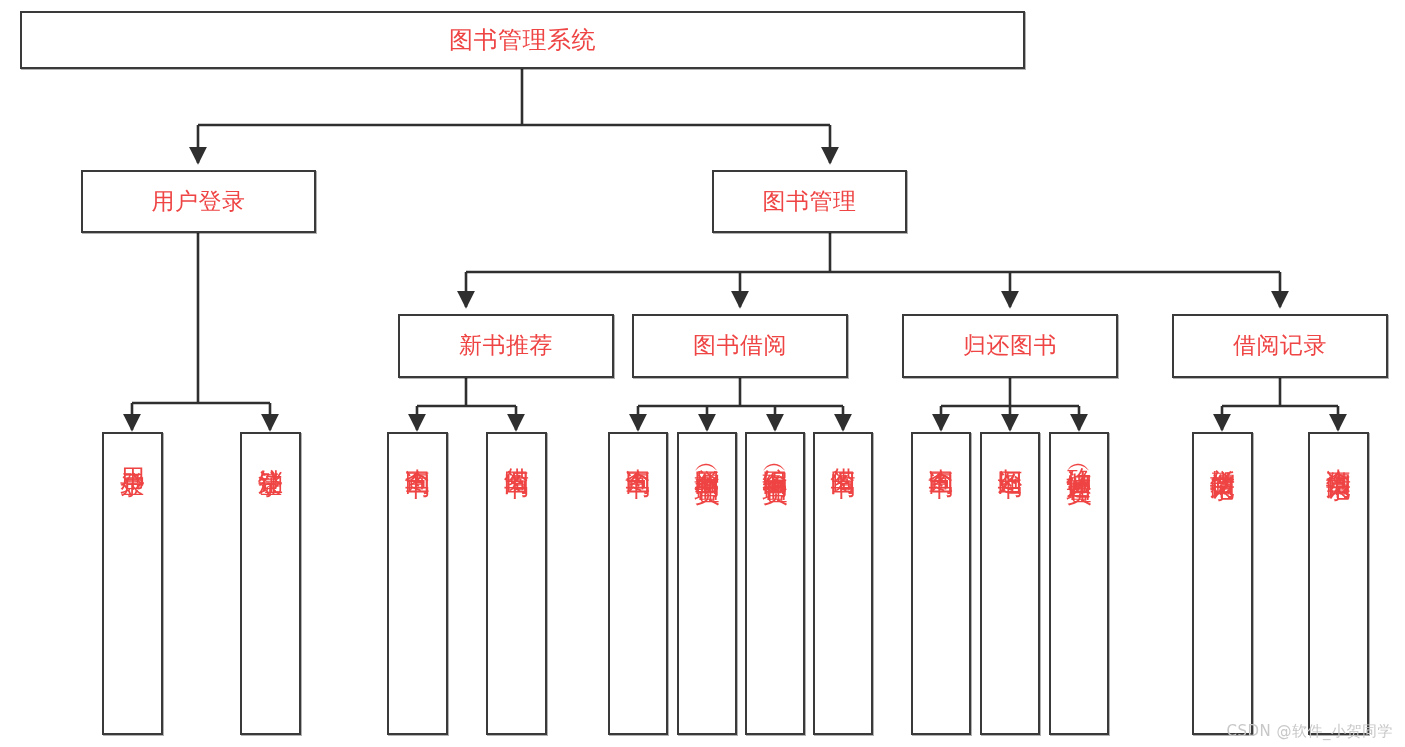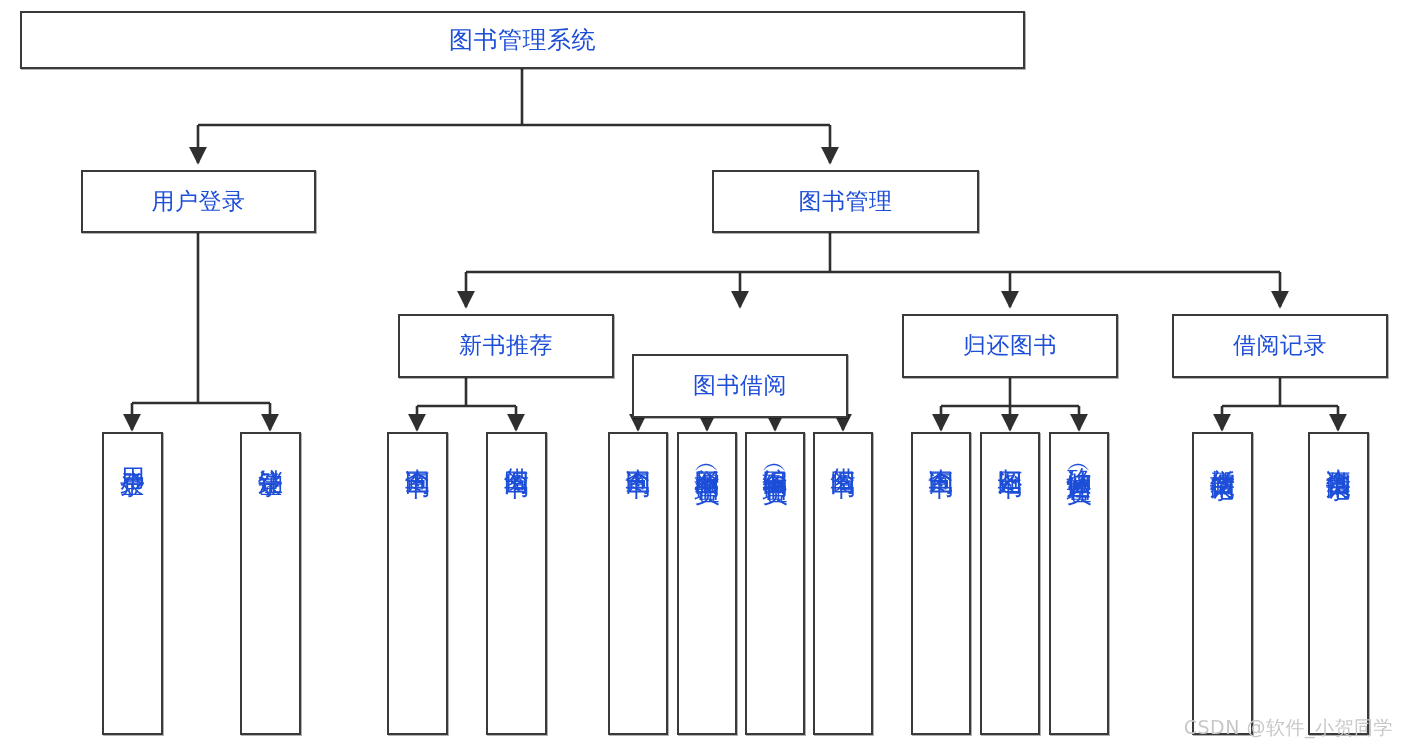--- a/index.html
+++ b/index.html
@@ -30,21 +30,21 @@
     position: absolute;
     box-sizing: border-box;
     background: #ffffff;
     border: 2px solid #3a3a3a;
     display: flex;
     align-items: center;
     justify-content: center;
     box-shadow: 1px 1px 0 rgba(0,0,0,0.30);
   }
   .node .label {
-    color: #1d4ed8;
+    color: #ef4444;
     font-size: 23px;
     line-height: 1.28;
     letter-spacing: 0.5px;
     white-space: nowrap;
     text-align: left;
     font-family: Liberation Serif, serif;
   }
   .node.vertical {
     align-items: flex-start;
     padding-top: 14px;
@@ -57,21 +57,21 @@
     letter-spacing: 2px;
     white-space: nowrap;
   }
   .node.root .label { font-size: 24px; }
 
   #watermark {
     position: absolute;
     right: 12px;
     bottom: 6px;
     color: #c8c8c8;
-    font-size: 19px;
+    font-size: 15px;
     letter-spacing: 0.5px;
     white-space: nowrap;
     user-select: none;
   }
 </style>
 </head>
 <body>
 
 <div id="canvas">
 
@@ -125,28 +125,28 @@
     </g>
   </svg>
 
   <div class="node root" style="left:20px; top:11px; width:1005px; height:58px;">
     <span class="label">图书管理系统</span>
   </div>
 
   <div class="node" style="left:81px; top:170px; width:235px; height:63px;">
     <span class="label">用户登录</span>
   </div>
-  <div class="node" style="left:712px; top:170px; width:267px; height:63px;">
+  <div class="node" style="left:712px; top:170px; width:195px; height:63px;">
     <span class="label">图书管理</span>
   </div>
 
   <div class="node" style="left:362px; top:314px; width:216px; height:64px;margin-left:36px;">
     <span class="label">新书推荐</span>
   </div>
-  <div class="node" style="left:632px; top:314px; width:216px; height:64px;margin-top:40px;">
+  <div class="node" style="left:632px; top:314px; width:216px; height:64px;">
     <span class="label">图书借阅</span>
   </div>
   <div class="node" style="left:902px; top:314px; width:216px; height:64px;">
     <span class="label">归还图书</span>
   </div>
   <div class="node" style="left:1172px; top:314px; width:216px; height:64px;">
     <span class="label">借阅记录</span>
   </div>
 
   <div class="node vertical" style="left:102px; top:432px; width:61px; height:303px;">

